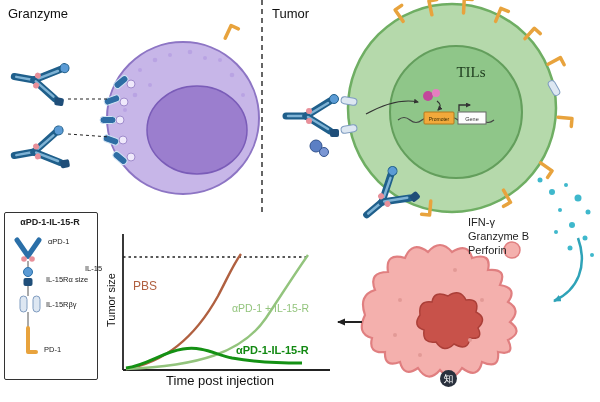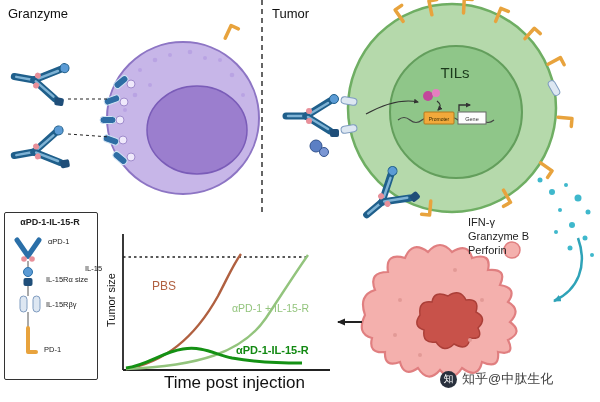--- a/index.html
+++ b/index.html
@@ -11,21 +11,21 @@
   .nk{font-size:13px;color:#222;width:76px;text-align:center;}
   .tils{font-size:15px;color:#1c3a1c;width:70px;text-align:center;}
   .factors{font-size:11px;line-height:14px;color:#1f1f1f;margin-top:16px;}
   .tumorlbl{font-size:12px;color:#5c1d1d;width:90px;text-align:center;}
   .legendbox{position:absolute;left:4px;top:212px;width:92px;height:166px;
              border:1.2px solid #333;border-radius:2px;background:transparent;}
   .legtitle{font-size:9px;font-weight:bold;width:86px;text-align:center;color:#222;}
   .legitem{font-size:7.5px;color:#222;line-height:8.5px;}
   .wrapitem{white-space:normal;width:46px;}
   .ylab{font-size:11px;width:130px;text-align:center;transform:rotate(-90deg);color:#111;}
-  .xlab{font-size:17px;width:170px;text-align:right;color:#111;}
+  .xlab{font-size:13px;width:170px;text-align:center;color:#111;}
   .pbs{font-size:12px;color:#b06040;}
   .combo{font-size:10.5px;color:#93c47d;}
   .fusion{font-size:11px;font-weight:bold;color:#128912;}
   .watermark{position:absolute;left:440px;top:370px;display:flex;align-items:center;gap:5px;}
   .wm-icon{width:17px;height:17px;border-radius:50%;background:#29303d;color:#fff;
            font-size:10px;display:flex;align-items:center;justify-content:center;}
   .wm-text{font-size:13px;color:#3f3f3f;}
 </style>
 </head>
 <body>
@@ -208,41 +208,40 @@
     <line x1="123" y1="370" x2="330" y2="370" stroke="#222" stroke-width="1.8"></line>
     <line x1="123" y1="257" x2="308" y2="257" stroke="#222" stroke-width="1.6" stroke-dasharray="2.5,3"></line>
     <path d="M126,369 C168,362 198,332 218,296 C228,277 234,263 241,254" fill="none" stroke="#b06040" stroke-width="2.4"></path>
     <path d="M126,369 C198,366 242,353 266,318 C282,294 296,272 308,255" fill="none" stroke="#93c47d" stroke-width="2.4"></path>
     <path d="M126,368 C148,365 162,352 183,349 C203,346 214,354 232,358 C254,362 278,363 302,363" fill="none" stroke="#149114" stroke-width="3"></path>
   </g>
 </svg>
 
 <div class="lbl sec" style="left:8px;top:6px;">Granzyme</div>
 <div class="lbl sec" style="left:272px;top:6px;">Tumor</div>
-<div class="lbl tils" style="left:420px;top:64px;">TILs</div>
+<div class="lbl tils" style="left:436px;top:64px;font-family:Liberation Serif, serif;">TILs</div>
 
 <div class="lbl factors" style="left:468px;top:199px;">
   <div>IFN-γ</div>
   <div>Granzyme B</div>
   <div>Perforin</div>
 </div>
 
 
 <div class="legendbox"></div>
 <div class="lbl legtitle" style="left:7px;top:217px;">αPD-1-IL-15-R</div>
 <div class="lbl legitem" style="left:48px;top:238px;">αPD-1</div>
 <div class="lbl legitem" style="left:46px;top:265px;margin-left:39px;">IL-15</div>
 <div class="lbl legitem wrapitem" style="left:46px;top:276px;">IL-15Rα size</div>
 <div class="lbl legitem" style="left:46px;top:301px;">IL-15Rβγ</div>
 <div class="lbl legitem" style="left:44px;top:346px;">PD-1</div>
 
 <div class="lbl ylab" style="left:46px;top:294px;">Tumor size</div>
 <div class="lbl xlab" style="left:135px;top:373px;">Time post injection</div>
-<div class="lbl pbs" style="left:152px;top:279px;">PBS</div>
+<div class="lbl pbs" style="left:133px;top:279px;">PBS</div>
 <div class="lbl combo" style="left:232px;top:302px;">αPD-1 + IL-15-R</div>
 <div class="lbl fusion" style="left:236px;top:344px;">αPD-1-IL-15-R</div>
 
 <div class="watermark">
   <div class="wm-icon">知</div>
-  <div class="wm-text">知乎@中肽生化</div>
 </div>
 
 </div>
 
 </body></html>

